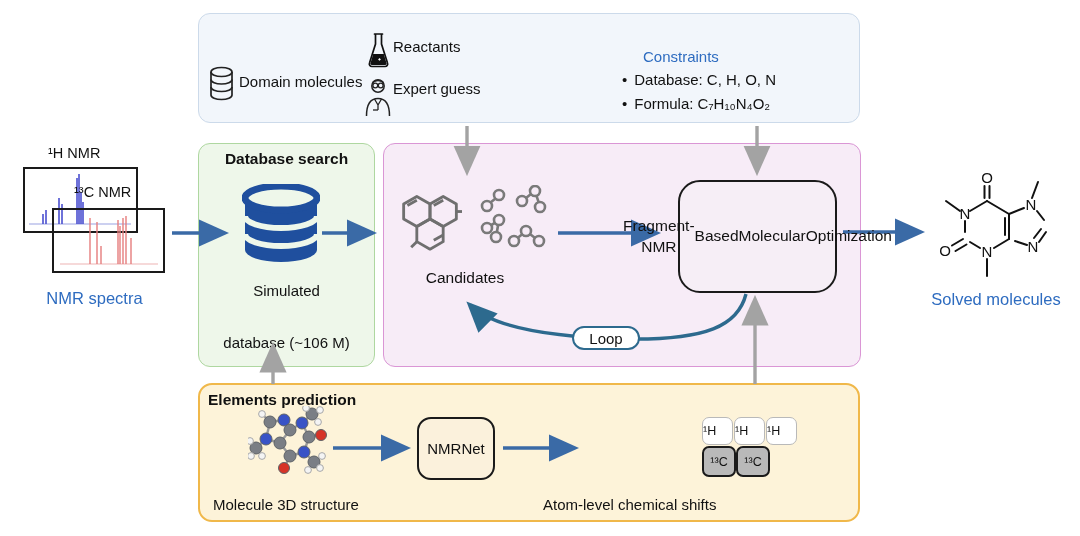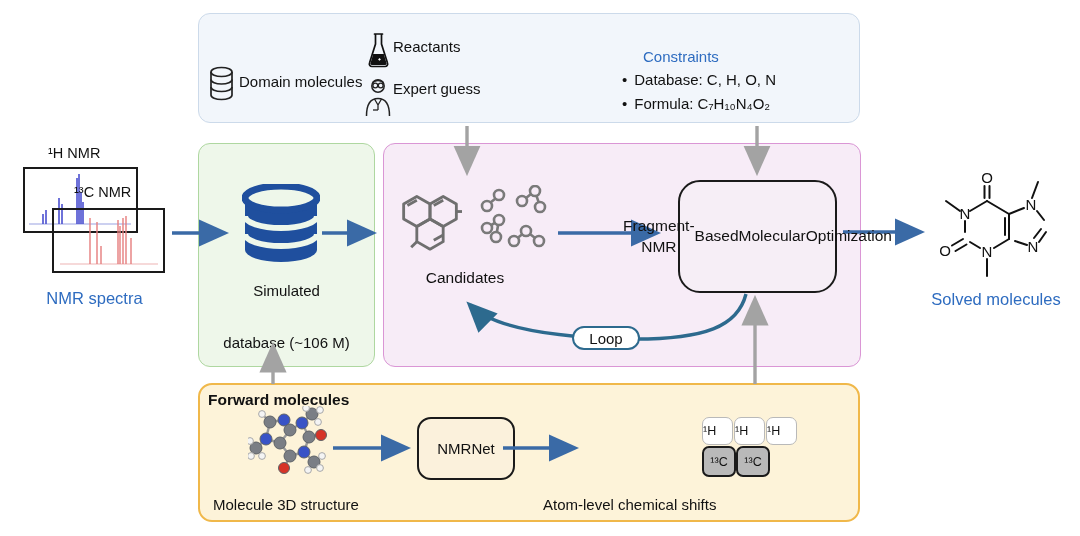--- a/index.html
+++ b/index.html
@@ -12,21 +12,21 @@
   .panel-optimization{left:383px;top:143px;width:478px;height:224px;background:#f7ecf7;border:1.5px solid #da96d5;}
   .panel-forward{left:198px;top:383px;width:662px;height:139px;background:#fdf3d9;border:2px solid #f0b84a;border-radius:14px;}
   .ttl{position:absolute;font-weight:bold;font-size:15.5px;z-index:3;white-space:nowrap;}
   .txt{position:absolute;font-size:15px;z-index:3;white-space:nowrap;}
   .blue-cap{position:absolute;font-size:16.5px;color:#2e6cc0;z-index:3;text-align:center;white-space:nowrap;}
   .bullet{position:absolute;font-size:15px;z-index:3;white-space:nowrap;}
   .bullet::before{content:"•";margin-right:7px;}
   .fragment-box{position:absolute;left:678px;top:180px;width:159px;height:113px;box-sizing:border-box;
     background:#f6eef6;border:2.5px solid #1a1a1a;border-radius:22px;z-index:5;
     display:flex;flex-direction:row;align-items:center;justify-content:center;line-height:1.33;font-size:15.5px;text-align:center;}
-  .nmrnet-box{position:absolute;left:417px;top:417px;width:98px;height:63px;box-sizing:border-box;
+  .nmrnet-box{position:absolute;left:417px;top:417px;width:78px;height:63px;box-sizing:border-box;
     background:#fbf1dc;border:2px solid #1a1a1a;border-radius:14px;z-index:3;
     display:flex;align-items:center;justify-content:center;font-size:15px;}
   .loop-pill{position:absolute;left:572px;top:326px;width:68px;height:24px;box-sizing:border-box;
     background:#ffffff;border:2px solid #2d6a8e;border-radius:13px;z-index:6;
     display:flex;align-items:center;justify-content:center;font-size:15px;}
   .chip-h{position:absolute;width:31px;height:28px;box-sizing:border-box;background:#ffffff;border:1.5px solid #b9b9b9;
     border-radius:7px;z-index:3;display:flex;align-items:center;justify-content:flex-start;font-size:12.5px;}
   .chip-c{position:absolute;width:34px;height:31px;box-sizing:border-box;background:#b9b9b9;border:2px solid #1a1a1a;
     border-radius:7px;z-index:4;display:flex;align-items:center;justify-content:center;font-size:12.5px;}
   .overlay{position:absolute;left:0;top:0;width:1080px;height:536px;z-index:4;pointer-events:none;}
@@ -111,20 +111,21 @@
         <line x1="68" y1="56" x2="68" y2="18"></line>
         <line x1="71" y1="56" x2="71" y2="10"></line>
         <line x1="74" y1="56" x2="74" y2="8"></line>
         <line x1="79" y1="56" x2="79" y2="30"></line>
       </g>
     </svg>
   </span>
 
   <div class="blue-cap" style="left:22px;top:289px;width:145px;">NMR spectra</div>
 
+  <div class="ttl" style="left:198px;top:150px;width:177px;text-align:center;">Database search</div>
 
   <span class="abs" style="left:242px;top:184px;z-index:3;">
     <svg width="78" height="88" viewBox="0 0 78 88">
       <path d="M3,14 L3,66 A36,12 0 0 0 75,66 L75,14 Z" fill="#1f4f9e"></path>
       <path d="M3,32 A36,12 0 0 0 75,32" fill="none" stroke="#eef7ea" stroke-width="6"></path>
       <path d="M3,50 A36,12 0 0 0 75,50" fill="none" stroke="#eef7ea" stroke-width="6"></path>
       <ellipse cx="39" cy="14" rx="36" ry="12" fill="#eef7ea" stroke="#1f4f9e" stroke-width="7"></ellipse>
     </svg>
   </span>
 
@@ -213,21 +214,21 @@
         <text x="43" y="61">N</text>
         <text x="23" y="98">O</text>
         <text x="65" y="99">N</text>
         <text x="109" y="52">N</text>
         <text x="111" y="94">N</text>
       </g>
     </svg>
   </span>
   <div class="blue-cap" style="left:915px;top:290px;width:162px;">Solved molecules</div>
 
-  <div class="ttl" style="left:208px;top:391px;">Forward molecules</div>
+  <div class="ttl" style="left:208px;top:391px;">Elements prediction</div>
 
   <span class="abs" style="left:248px;top:406px;z-index:3;">
     <svg width="82" height="90" viewBox="0 0 82 90">
       <g stroke="#9a9a9a" stroke-width="2.4">
         <line x1="36" y1="14" x2="22" y2="16"></line>
           <line x1="22" y1="16" x2="18" y2="33"></line>
         <line x1="18" y1="33" x2="32" y2="37"></line>
           <line x1="32" y1="37" x2="42" y2="24"></line>
         <line x1="42" y1="24" x2="36" y2="14"></line>
         <line x1="42" y1="24" x2="54" y2="17"></line>

